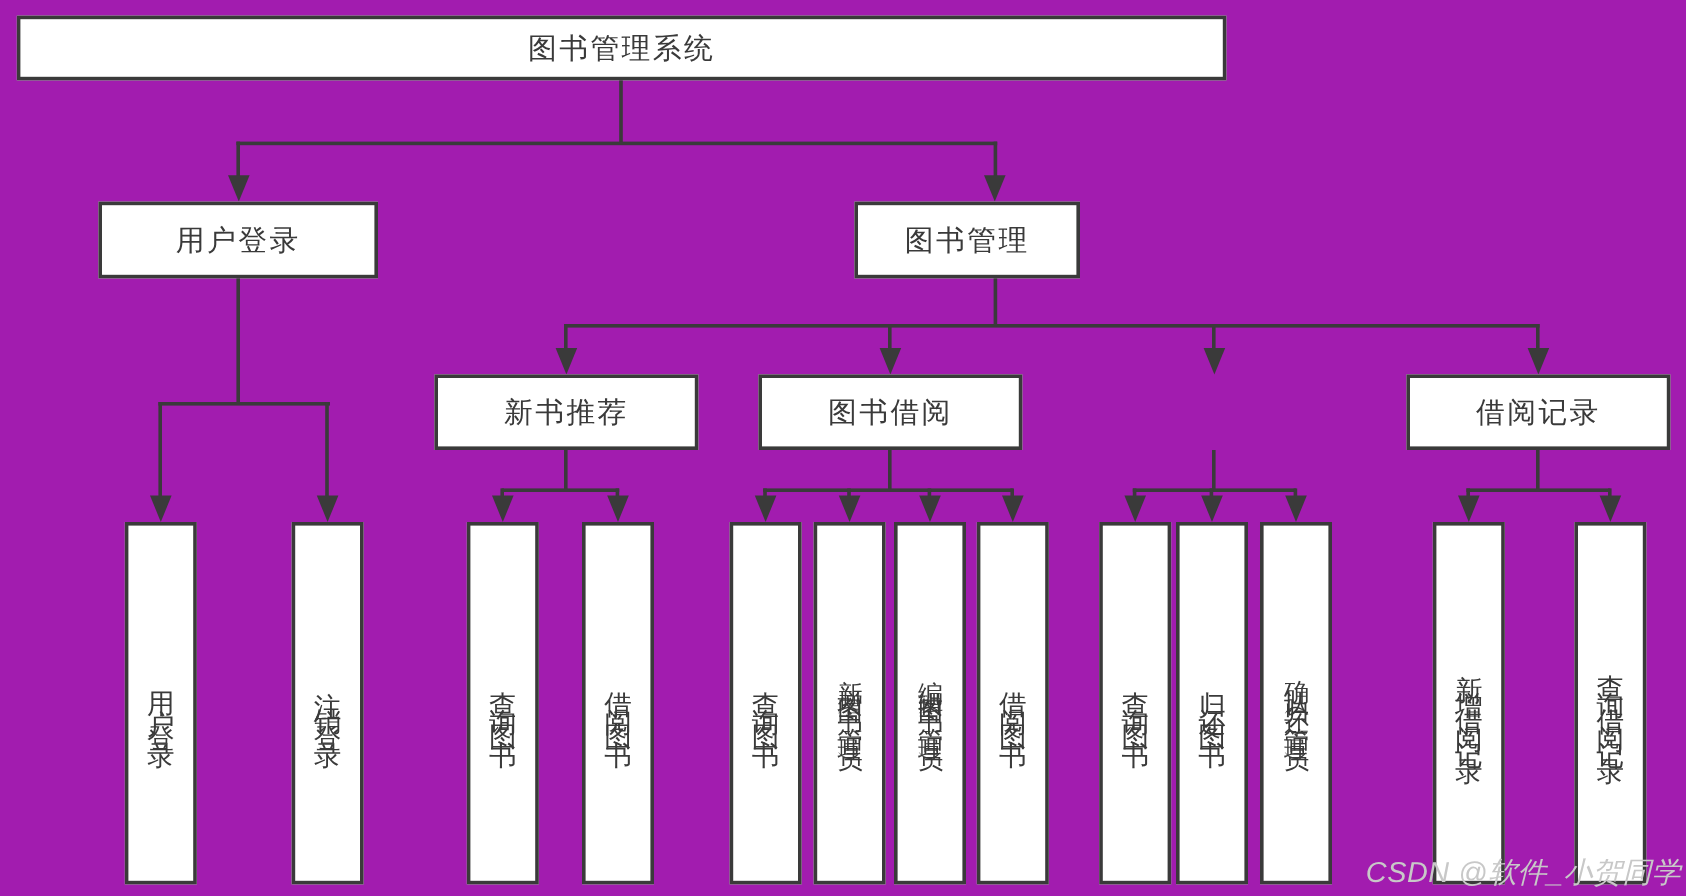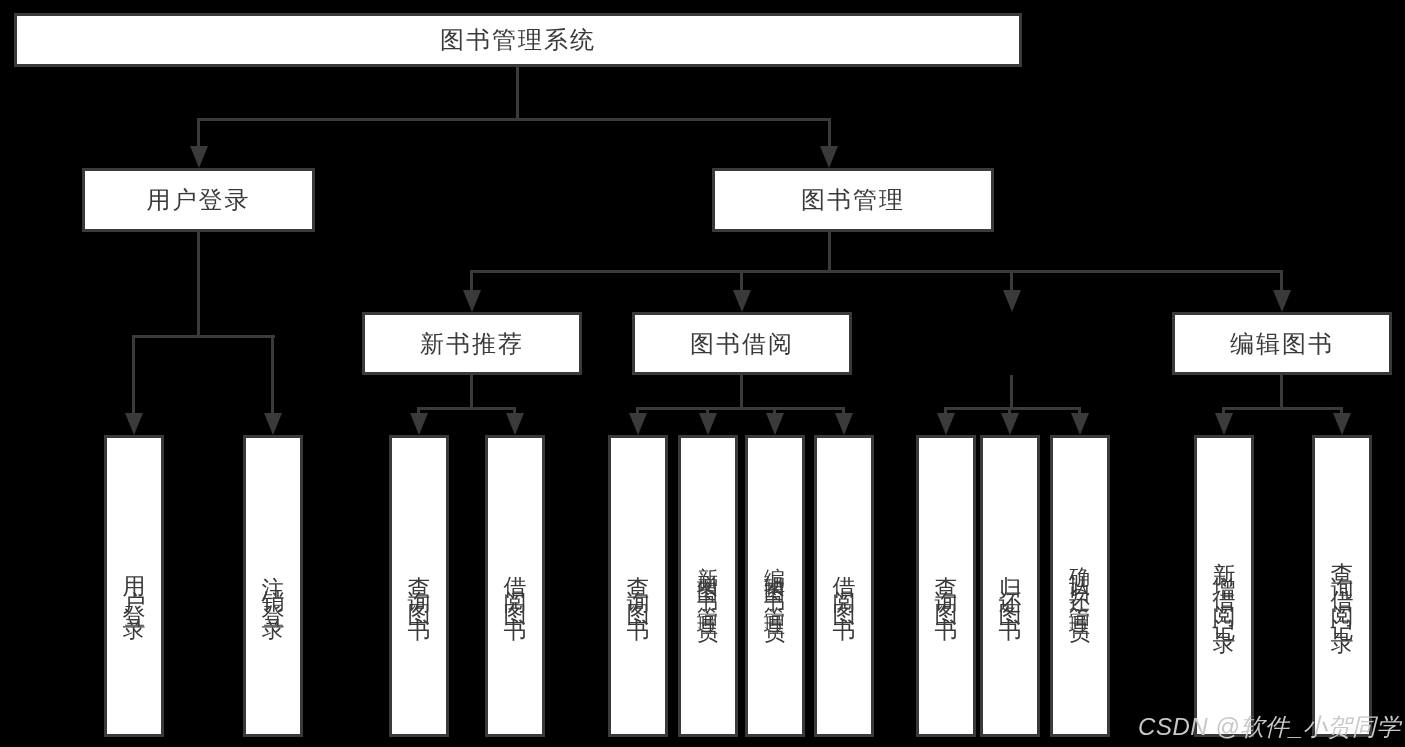--- a/index.html
+++ b/index.html
@@ -1,17 +1,17 @@
 <!DOCTYPE html>
 <html><head>
 <meta charset="utf-8">
 <style>
   * { margin:0; padding:0; box-sizing:border-box; }
   html,body { background:#ffffff; font-family:"Liberation Sans","DejaVu Sans",sans-serif; }
-  .canvas { position:relative; width:1405px; height:747px; background:#000000; overflow:hidden; }
+  .canvas { position:relative; width:1405px; height:747px; background:#a21caf; overflow:hidden; }
 
   
   .b { position:absolute; border:3px solid #3a3a3a; background:#fff;
        display:flex; align-items:center; justify-content:center;
        color:#3a3a3a; font-size:24px; letter-spacing:2px; }
 
   
   .vb { position:absolute; width:60px; height:302px; top:435px;
         border:3px solid #3a3a3a; background:#fff;
         display:flex; align-items:center; justify-content:center; }
@@ -41,21 +41,21 @@
   <div class="vl" style="left:516px;top:67px;height:53px"></div>
   <div class="hl" style="left:197px;top:118px;width:634px"></div>
   <div class="vl" style="left:197px;top:118px;height:31px"></div>
   <div class="ah" style="left:190px;top:146px"></div>
   <div class="vl" style="left:828px;top:118px;height:31px"></div>
   <div class="ah" style="left:820px;top:146px"></div>
 
   <div class="b" style="left:82px;top:168px;width:233px;height:64px">
     <span>用户登录</span>
   </div>
-  <div class="b" style="left:712px;top:168px;width:282px;height:64px">
+  <div class="b" style="left:712px;top:168px;width:188px;height:64px">
     <span>图书管理</span>
   </div>
 
   <div class="vl" style="left:197px;top:232px;height:105px"></div>
   <div class="hl" style="left:132px;top:335px;width:143px"></div>
   <div class="vl" style="left:132px;top:335px;height:80px"></div>
   <div class="ah" style="left:125px;top:413px"></div>
   <div class="vl" style="left:271px;top:335px;height:80px"></div>
   <div class="ah" style="left:264px;top:413px"></div>
 
@@ -70,21 +70,21 @@
   <div class="vl" style="left:1280px;top:270px;height:22px"></div>
   <div class="ah" style="left:1273px;top:290px"></div>
 
   <div class="b" style="left:632px;top:312px;width:220px;height:63px">
     <span>图书借阅</span>
   </div>
   <div class="b" style="left:362px;top:312px;width:220px;height:63px">
     <span>新书推荐</span>
   </div>
   <div class="b" style="left:1172px;top:312px;width:220px;height:63px">
-    <span>编辑图书</span>
+    <span>借阅记录</span>
   </div>
 
   <div class="vl" style="left:470px;top:375px;height:34px"></div>
   <div class="vl" style="left:740px;top:375px;height:34px"></div>
   <div class="vl" style="left:1010px;top:375px;height:34px"></div>
   <div class="vl" style="left:1280px;top:375px;height:34px"></div>
 
   <div class="hl" style="left:418px;top:407px;width:98px"></div>
   <div class="hl" style="left:636px;top:407px;width:208px"></div>
   <div class="hl" style="left:944px;top:407px;width:136px"></div>

